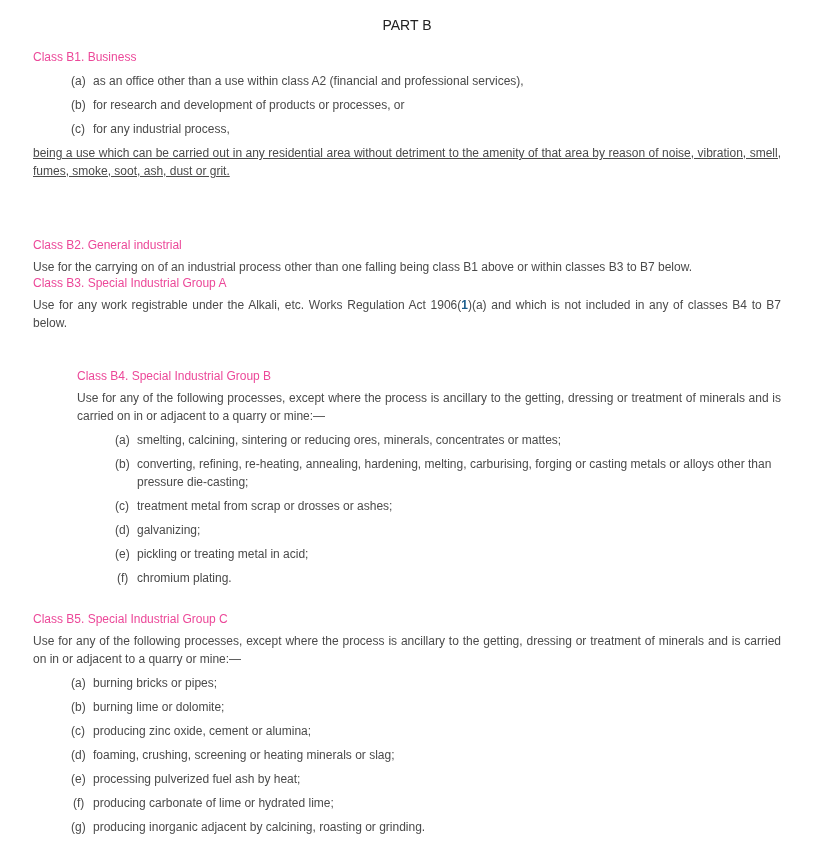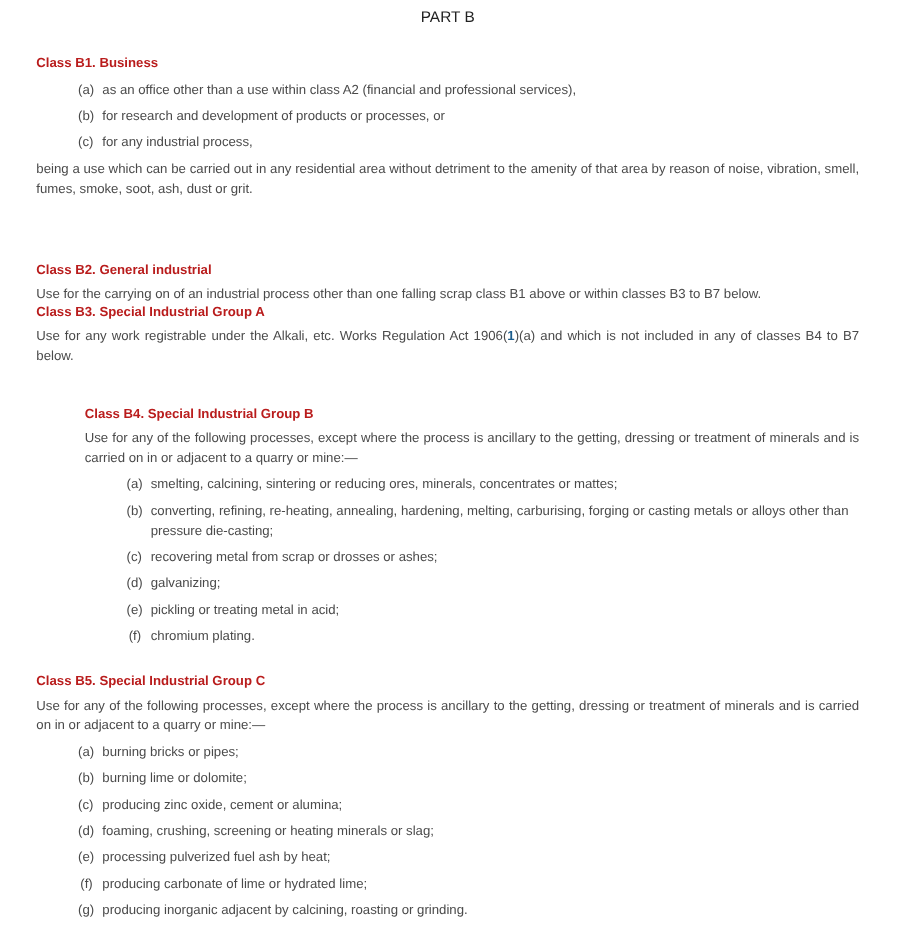--- a/index.html
+++ b/index.html
@@ -16,28 +16,28 @@
       color: #4a4a4a;
     }
     .page {
       position: relative;
       padding: 0 40px 0 33px;
     }
     .part-title {
       text-align: center;
       font-size: 14px;
       color: #222222;
-      padding-top: 7px;
+      padding-top: 17px;
       height: 20px;
       margin: 0 0 10px 0;
       font-weight: normal;
     }
     .class-heading {
-      font-weight: bold;
-      color: #b91c1c;
+      font-weight: normal;
+      color: #ec4899;
       font-size: 12px;
       margin: 0;
       line-height: 18px;
     }
     .para {
       margin: 0;
       line-height: 18px;
       text-align: justify;
     }
     .list {
@@ -86,26 +86,26 @@
       </li>
       <li style="margin-bottom:6px;">
         <span class="lbl">(b)</span>
         <span class="txt">for research and development of products or processes, or</span>
       </li>
       <li>
         <span class="lbl">(c)</span>
         <span class="txt">for any industrial process,</span>
       </li>
     </ul>
-    <p class="para" style="margin-top:6px;">being a use which can be carried out in any residential area without detriment to the amenity of that area by reason of noise, vibration, smell, fumes, smoke, soot, ash, dust or grit.</p>
+    <p class="para" style="margin-top:6px;text-decoration:underline;">being a use which can be carried out in any residential area without detriment to the amenity of that area by reason of noise, vibration, smell, fumes, smoke, soot, ash, dust or grit.</p>
   </section>
 
   <section style="position:absolute; top:236px; left:33px; right:40px;">
     <h2 class="class-heading">Class B2. General industrial</h2>
-    <p class="para" style="margin-top:4px;">Use for the carrying on of an industrial process other than one falling scrap class B1 above or within classes B3 to B7 below.</p>
+    <p class="para" style="margin-top:4px;">Use for the carrying on of an industrial process other than one falling being class B1 above or within classes B3 to B7 below.</p>
   </section>
 
   <section style="position:absolute; top:274px; left:33px; right:40px;">
     <h2 class="class-heading">Class B3. Special Industrial Group A</h2>
     <p class="para" style="margin-top:4px;">
       <span>Use for any work registrable under the Alkali, etc. Works Regulation Act 1906(</span><a class="fn" href="#">1</a><span>)(a) and which is not included in any of classes B4 to B7 below.</span>
     </p>
   </section>
 
   <section style="position:absolute; top:367px; left:33px; right:40px;margin-left:44px;">
@@ -115,21 +115,21 @@
       <li style="margin-bottom:6px;">
         <span class="lbl">(a)</span>
         <span class="txt">smelting, calcining, sintering or reducing ores, minerals, concentrates or mattes;</span>
       </li>
       <li style="margin-bottom:6px;">
         <span class="lbl">(b)</span>
         <span class="txt">converting, refining, re-heating, annealing, hardening, melting, carburising, forging or casting metals or alloys other than pressure die-casting;</span>
       </li>
       <li style="margin-bottom:6px;">
         <span class="lbl">(c)</span>
-        <span class="txt">recovering metal from scrap or drosses or ashes;</span>
+        <span class="txt">treatment metal from scrap or drosses or ashes;</span>
       </li>
       <li style="margin-bottom:6px;">
         <span class="lbl">(d)</span>
         <span class="txt">galvanizing;</span>
       </li>
       <li style="margin-bottom:6px;">
         <span class="lbl">(e)</span>
         <span class="txt">pickling or treating metal in acid;</span>
       </li>
       <li>

